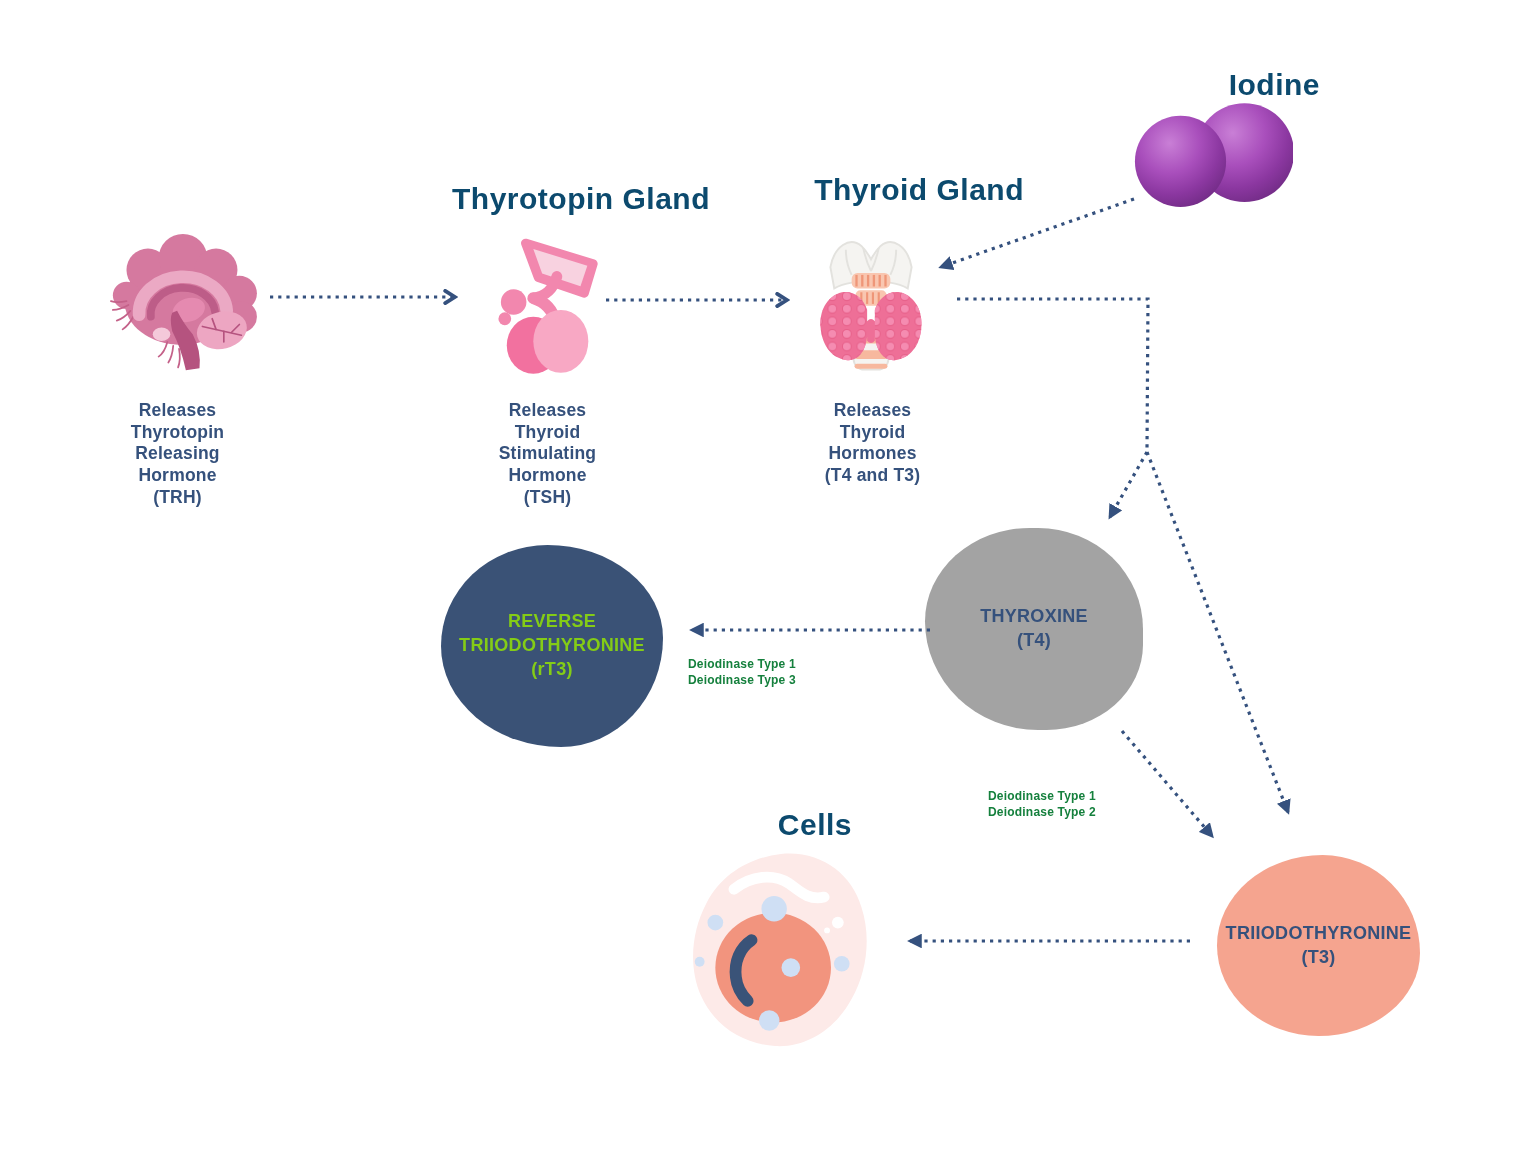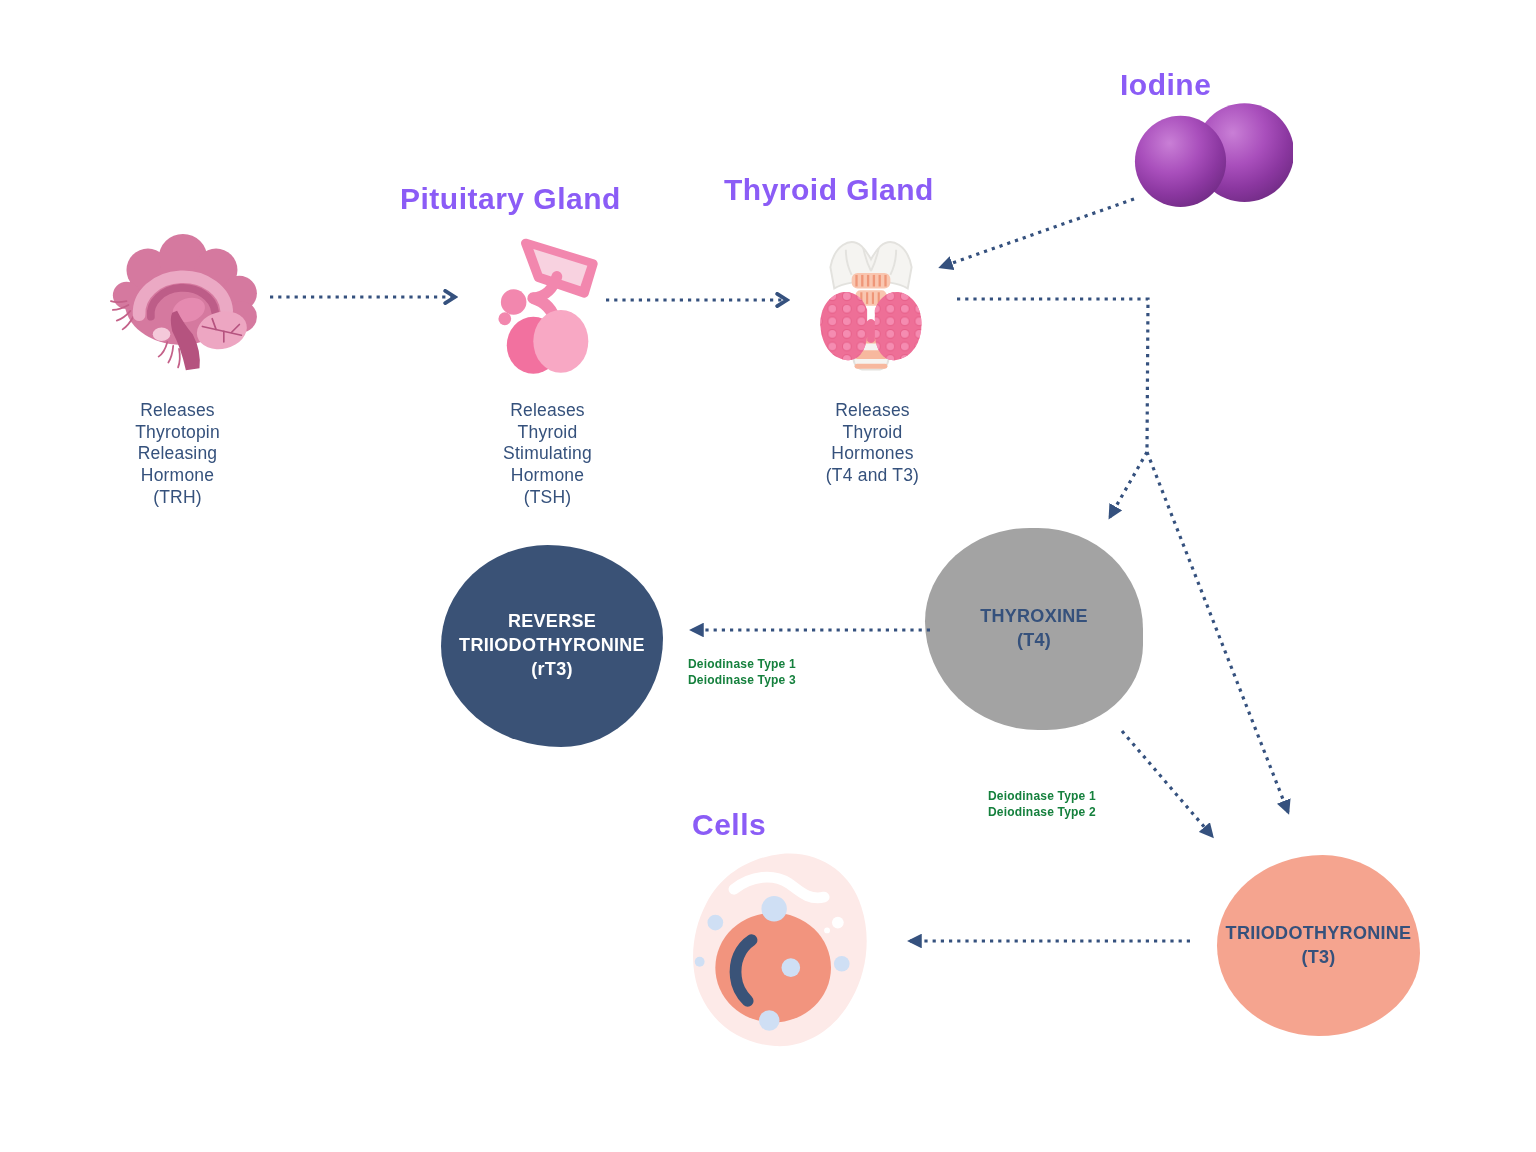--- a/index.html
+++ b/index.html
@@ -2,41 +2,41 @@
 <html><head>
 <meta charset="utf-8">
 <style>
   html,body{margin:0;padding:0;background:#ffffff;}
   #canvas{
     position:relative;width:1536px;height:1152px;background:#ffffff;
     font-family:"Liberation Sans",sans-serif;overflow:hidden;
   }
   .abs{position:absolute;}
   .title{
-    color:#8b5cf6;font-weight:700;font-size:30px;text-align:left;
+    color:#0c4a6e;font-weight:700;font-size:30px;text-align:right;
     letter-spacing:.5px;line-height:1.1;
   }
   .caption{
-    color:#35517c;font-weight:400;font-size:17.5px;text-align:center;
+    color:#35517c;font-weight:700;font-size:17.5px;text-align:center;
     line-height:1.24;white-space:pre-line;letter-spacing:.2px;
   }
   .blob{
     display:flex;align-items:center;justify-content:center;text-align:center;
   }
   .blob-label{
     font-weight:700;font-size:18px;line-height:1.32;white-space:pre-line;
     letter-spacing:.3px;color:#35517c;
   }
   .enzyme{
     color:#15803d;font-weight:700;font-size:12px;line-height:1.32;
     white-space:pre-line;text-align:right;letter-spacing:.2px;
   }
   #rt3-blob{left:441px;top:545px;width:222px;height:202px;background:#3a5276;
     border-radius:48% 52% 46% 54% / 50% 46% 54% 50%;}
-  #rt3-blob .blob-label{color:#ffffff;}
+  #rt3-blob .blob-label{color:#84cc16;}
   #t4-blob{left:925px;top:528px;width:218px;height:202px;background:#a3a3a3;
     border-radius:50% 50% 46% 54% / 48% 52% 44% 56%;}
   #t3-blob{left:1217px;top:855px;width:203px;height:181px;background:#f5a48f;
     border-radius:52% 48% 50% 50% / 50% 54% 46% 50%;}
   #cells-title{font-weight:700;font-size:30px;letter-spacing:.5px;}
   svg{display:block;}
 </style>
 </head>
 <body>
 
@@ -186,21 +186,21 @@
       <path d="M1134,199 L941,267" marker-end="url(#tri)"></path>
       <path d="M957,299 L1148,299 L1147,450"></path>
       <path d="M1147,452 L1110,517" marker-end="url(#tri)"></path>
       <path d="M1147,452 L1288,812" marker-end="url(#tri)"></path>
       <path d="M930,630 L692,630" marker-end="url(#tri)"></path>
       <path d="M1122,731 L1212,836" marker-end="url(#tri)"></path>
       <path d="M1190,941 L910,941" marker-end="url(#tri)"></path>
     </g>
   </svg>
 
-  <div class="abs title" style="left:400px;top:182px;width:310px;">Pituitary Gland</div>
+  <div class="abs title" style="left:400px;top:182px;width:310px;">Thyrotopin Gland</div>
   <div class="abs title" style="left:724px;top:173px;width:300px;">Thyroid Gland</div>
   <div class="abs title" style="left:1120px;top:68px;width:200px;">Iodine</div>
   <div class="abs title" id="cells-title" style="left:692px;top:808px;width:160px;">Cells</div>
 
   <div class="abs caption" style="left:55px;top:400px;width:245px;">Releases
 Thyrotopin
 Releasing
 Hormone
 (TRH)</div>
   <div class="abs caption" style="left:425px;top:400px;width:245px;">Releases

